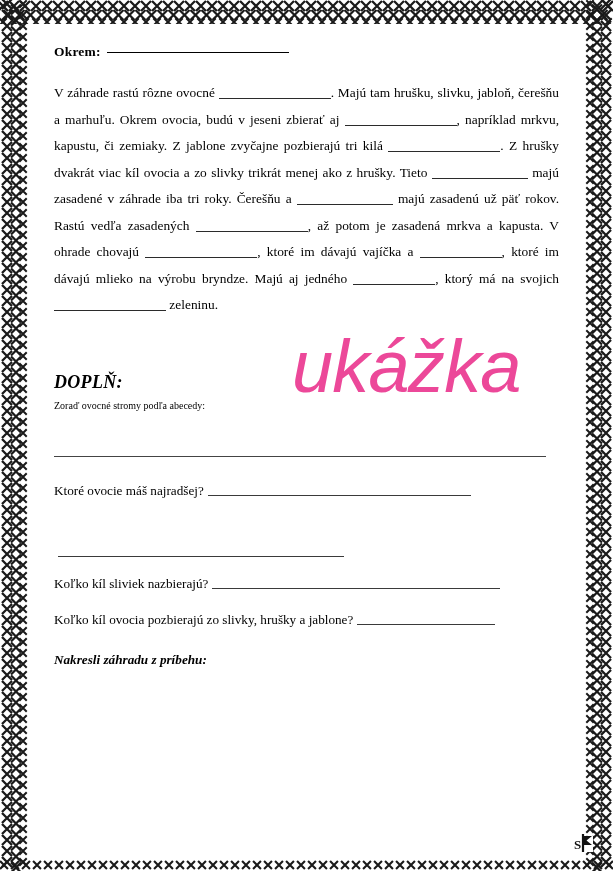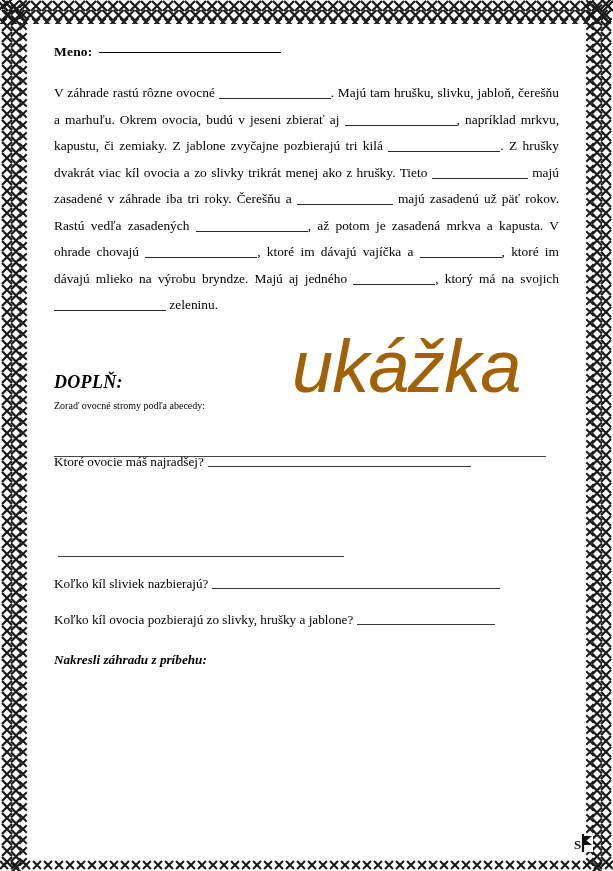--- a/index.html
+++ b/index.html
@@ -84,21 +84,21 @@
 
   .watermark {
     position: absolute;
     left: 292px;
     top: 326px;
     font-family: "Liberation Sans", "DejaVu Sans", sans-serif;
     font-style: italic;
     font-weight: 400;
     font-size: 74px;
     line-height: 82px;
-    color: #a16207;
+    color: #ec4899;
     letter-spacing: -1px;
     z-index: 2;
     white-space: nowrap;
   }
 
   .doplnl {
     position: absolute;
     left: 54px;
     top: 372px;
     font-size: 18px;
@@ -130,21 +130,21 @@
     white-space: nowrap;
   }
   .qline .qrule {
     display: inline-block;
     border-bottom: 1.1px solid #3a3a3a;
     height: 10px;
     vertical-align: -1px;
     margin-left: 4px;
   }
 
-  .q1 { top: 454px; }
+  .q1 { top: 483px; }
   .q2 { top: 512px; }
   .q3 { top: 544px; }
   .q4 { top: 576px; }
   .q5 { top: 612px; }
 
   .draw-prompt {
     position: absolute;
     left: 54px;
     top: 644px;
     font-size: 13.2px;
@@ -2287,21 +2287,21 @@
           <g>
             <path d="M2 859 L8 865 M8 859 L2 865" stroke="#1a1a1a" stroke-width="2" fill="none" stroke-linecap="square"></path>
           </g>
         </g>
     </svg>
   </div>
 
   <div class="content">
 
     <div class="name-row">
-      <span>Meno:</span><span class="blank-rule"></span>
+      <span>Okrem:</span><span class="blank-rule"></span>
     </div>
 
     <div class="story">
       <span>V záhrade rastú rôzne ovocné</span>
       <span class="fill fill-lg"></span><span>. Majú tam hrušku, slivku, jabloň, čerešňu a marhuľu. Okrem ovocia, budú v jeseni zbierať aj</span>
       <span class="fill fill-lg"></span><span>, napríklad mrkvu, kapustu, či zemiaky. Z jablone zvyčajne pozbierajú tri kilá</span>
       <span class="fill fill-lg"></span><span>. Z hrušky dvakrát viac kíl ovocia a zo slivky trikrát menej ako z hrušky. Tieto</span>
       <span class="fill fill-md"></span>
       <span>majú zasadené v záhrade iba tri roky. Čerešňu a</span>
       <span class="fill fill-md"></span>

